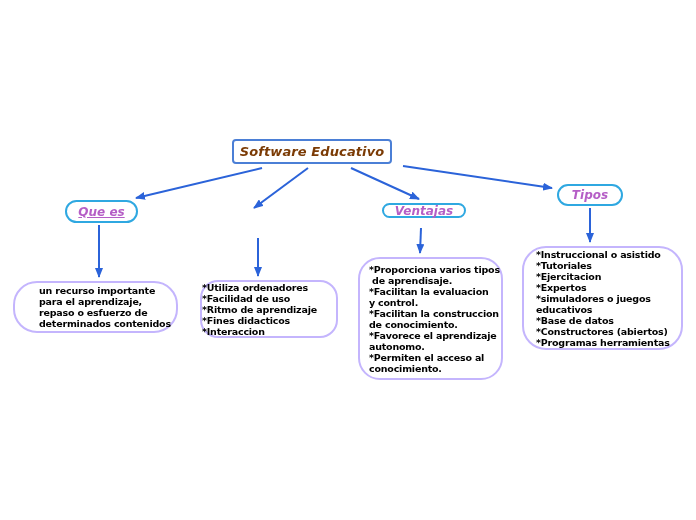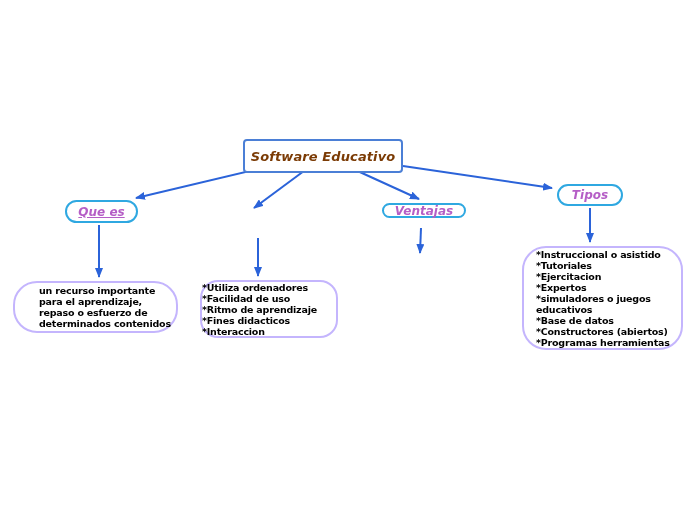--- a/index.html
+++ b/index.html
@@ -73,21 +73,21 @@
     <line x1="262" y1="168" x2="136" y2="198" marker-end="url(#ah)"></line>
     <line x1="308" y1="168" x2="254" y2="208" marker-end="url(#ah)"></line>
     <line x1="351" y1="168" x2="419" y2="199" marker-end="url(#ah)"></line>
     <line x1="403" y1="166" x2="552" y2="188" marker-end="url(#ah)"></line>
     <line x1="99" y1="225" x2="99" y2="277" marker-end="url(#ah)"></line>
     <line x1="258" y1="238" x2="258" y2="276" marker-end="url(#ah)"></line>
     <line x1="421" y1="228" x2="420" y2="253" marker-end="url(#ah)"></line>
     <line x1="590" y1="208" x2="590" y2="242" marker-end="url(#ah)"></line>
   </svg>
 
-  <div class="node title-node" style="left:243px; top:139px; width:160px; height:34px;">
+  <div class="node title-node" style="left:232px; top:139px; width:160px; height:25px;">
     <span>Software Educativo</span>
   </div>
 
   <div class="node pill" style="left:65px; top:200px; width:73px; height:23px;text-decoration:underline;">
     <span>Que es</span>
   </div>
 
 
   <div class="node pill" style="left:382px; top:203px; width:84px; height:15px;">
     <span>Ventajas</span>
@@ -105,20 +105,32 @@
   </div>
 
   <div class="node detail" style="left:200px; top:280px; width:138px; height:58px; border-radius:18px; ">
     <span>*Utiliza ordenadores
 *Facilidad de uso
 *Ritmo de aprendizaje
 *Fines didacticos
 *Interaccion</span>
   </div>
 
+  <div class="node detail" style="left:358px; top:257px; width:145px; height:123px; border-radius:22px; padding-left:9px;">
+    <span>*Proporciona varios tipos
+ de aprendisaje.
+*Facilitan la evaluacion
+y control.
+*Facilitan la construccion
+de conocimiento.
+*Favorece el aprendizaje
+autonomo.
+*Permiten el acceso al
+conocimiento.</span>
+  </div>
 
   <div class="node detail" style="left:522px; top:246px; width:161px; height:104px; border-radius:24px; padding-left:12px;">
     <span>*Instruccional o asistido
 *Tutoriales
 *Ejercitacion
 *Expertos
 *simuladores o juegos
 educativos
 *Base de datos
 *Constructores (abiertos)

